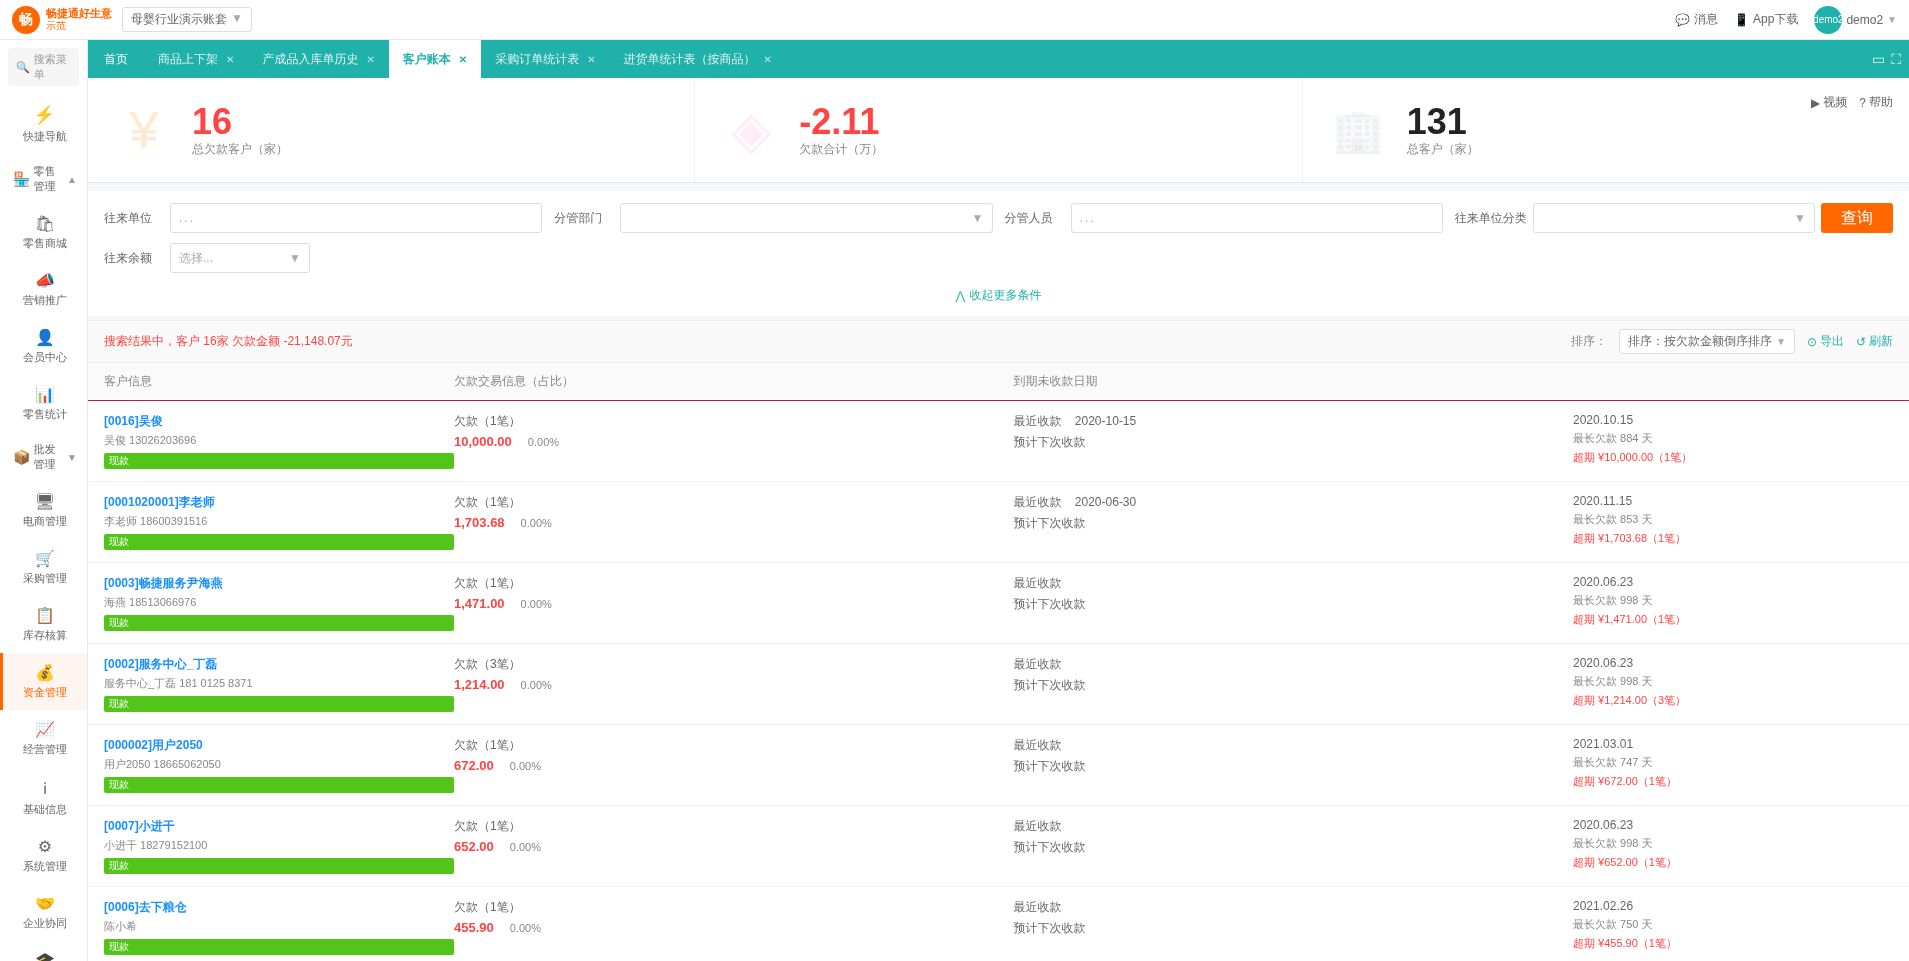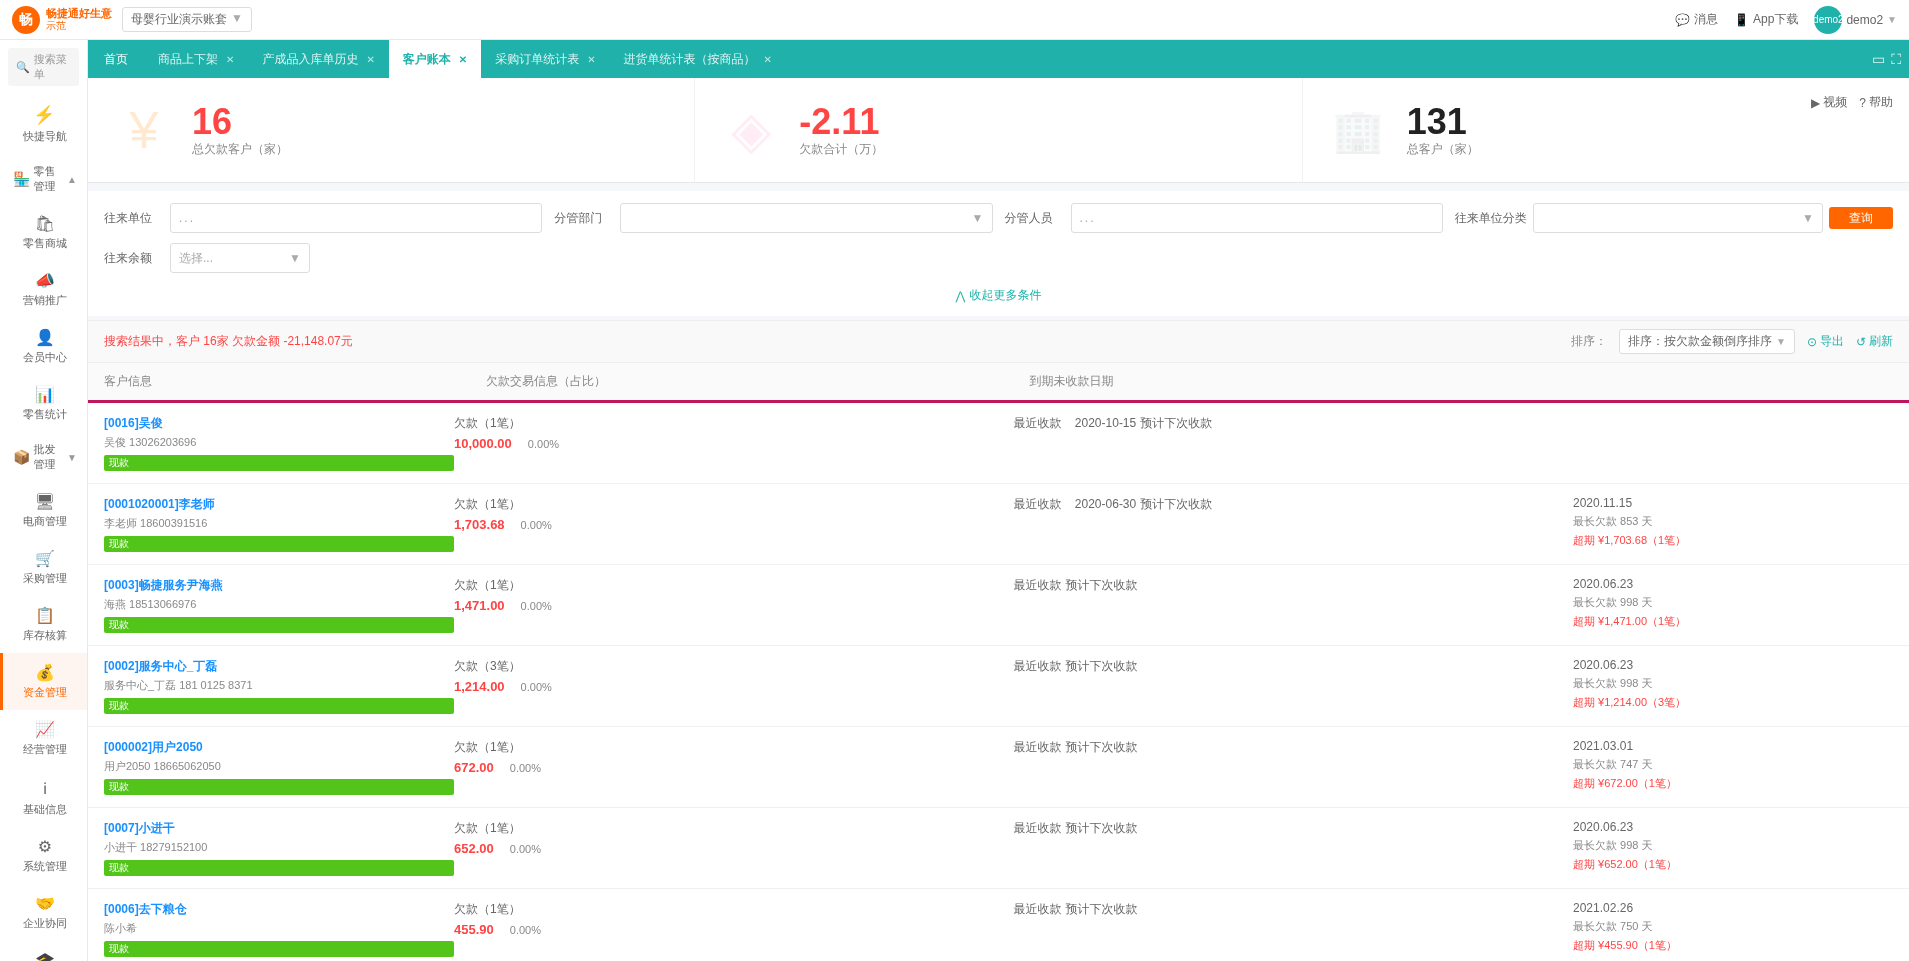--- a/index.html
+++ b/index.html
@@ -59,50 +59,50 @@
     .stat-card-actions { position: absolute; right: 16px; top: 16px; display: flex; gap: 12px; font-size: 12px; color: #666; }
     .stat-card-actions span { cursor: pointer; display: flex; align-items: center; gap: 3px; }
 
     
     .filter-area { background: #fff; padding: 12px 16px 4px; margin-bottom: 4px; }
     .filter-row { display: flex; align-items: center; gap: 12px; margin-bottom: 10px; flex-wrap: wrap; }
     .filter-item { display: flex; align-items: center; gap: 6px; flex: 1; min-width: 200px; }
     .filter-label { color: #666; white-space: nowrap; font-size: 12px; min-width: 60px; }
     .filter-input { flex: 1; height: 30px; border: 1px solid #ddd; border-radius: 3px; padding: 0 8px; font-size: 12px; color: #333; display: flex; align-items: center; justify-content: space-between; cursor: pointer; }
     .filter-select { flex: 1; height: 30px; border: 1px solid #ddd; border-radius: 3px; padding: 0 8px; font-size: 12px; display: flex; align-items: center; justify-content: space-between; cursor: pointer; background: #fff; }
-    .search-btn { background: #ff6600; color: #fff; border: none; height: 22px; padding: 0 20px; border-radius: 3px; cursor: pointer; font-size: 12px; white-space: nowrap; }
+    .search-btn { background: #ff6600; color: #fff; border: none; height: 30px; padding: 0 20px; border-radius: 3px; cursor: pointer; font-size: 16px; white-space: nowrap; }
     .collapse-bar { display: flex; align-items: center; justify-content: center; color: #20b2aa; cursor: pointer; font-size: 12px; padding: 4px 0 8px; gap: 4px; }
 
     
     .results-bar { background: #f9f9f9; padding: 8px 16px; display: flex; align-items: center; justify-content: space-between; border-bottom: 1px solid #eee; border-top: 1px solid #eee; }
     .results-info { font-size: 12px; color: #666; }
     .results-info span { color: #ff4444; }
     .results-actions { display: flex; align-items: center; gap: 12px; font-size: 12px; color: #666; }
     .sort-select { border: 1px solid #ddd; padding: 3px 8px; border-radius: 3px; font-size: 12px; cursor: pointer; display: flex; align-items: center; gap: 4px; background: #fff; }
     .action-btn { display: flex; align-items: center; gap: 3px; cursor: pointer; color: #20b2aa; }
 
     
     .data-table { width: 100%; background: #fff; }
-    .table-header { display: grid; grid-template-columns: 350px 1fr 1fr 320px; padding: 10px 16px; background: #fafafa; border-bottom: 3px solid #be185d; font-size: 12px; color: #888; font-weight: normal; gap: 32px; }
+    .table-header { display: grid; grid-template-columns: 350px 1fr 1fr 320px; padding: 10px 16px; background: #fafafa; border-bottom: 1px solid #be185d; font-size: 12px; color: #888; font-weight: normal; }
     .table-row { display: grid; grid-template-columns: 350px 1fr 1fr 320px; padding: 12px 16px; border-bottom: 1px solid #f0f0f0; background: #fff; }
 
     
     .customer-info { display: flex; flex-direction: column; gap: 3px; }
     .customer-name { color: #1890ff; cursor: pointer; font-size: 12px; font-weight: bold; }
     .customer-phone { color: #888; font-size: 11px; }
     .customer-tag { display: inline-block; background: #52c41a; color: #fff; font-size: 10px; padding: 1px 5px; border-radius: 2px; margin-top: 2px; }
 
     
     .debt-info { display: flex; flex-direction: column; gap: 4px; }
     .debt-count { color: #666; font-size: 12px; }
     .debt-amount { color: #ff4444; font-size: 13px; font-weight: bold; cursor: pointer; text-align: right; }
     .debt-percent { color: #888; font-size: 11px; }
 
     
-    .return-info { display: flex; flex-direction: row; gap: 4px; }
+    .return-info { display: flex; flex-direction: column; gap: 4px; }
     .return-last { color: #666; font-size: 12px; }
     .return-next { color: #666; font-size: 12px; }
 
     
     .due-info { display: flex; flex-direction: column; gap: 4px; }
     .due-date { color: #666; font-size: 12px; }
     .overdue-info { color: #ff4444; font-size: 11px; }
     .overdue-info a { color: #ff4444; text-decoration: none; cursor: pointer; }
     .overdue-days { color: #888; font-size: 11px; }
 
@@ -399,20 +399,25 @@
               </div>
               <div class="debt-amount-row">
                 <span class="debt-amount">10,000.00</span>
                 <span class="debt-percent">0.00%</span>
               </div>
             </div>
             <div class="return-info">
               <span class="return-last">最近收款 &nbsp;&nbsp; 2020-10-15</span>
               <span class="return-next">预计下次收款</span>
             </div>
+            <div class="due-info">
+              <span class="due-date">2020.10.15</span>
+              <span class="overdue-days">最长欠款 884 天</span>
+              <span class="overdue-info">超期 <a>¥10,000.00（1笔）</a></span>
+            </div>
           </div>
 
           <div class="table-row">
             <div class="customer-info">
               <span class="customer-name">[0001020001]李老师</span>
               <span class="customer-phone">李老师 18600391516</span>
               <span class="customer-tag">现款</span>
             </div>
             <div class="debt-info">
               <span class="debt-count">欠款（1笔）</span>

